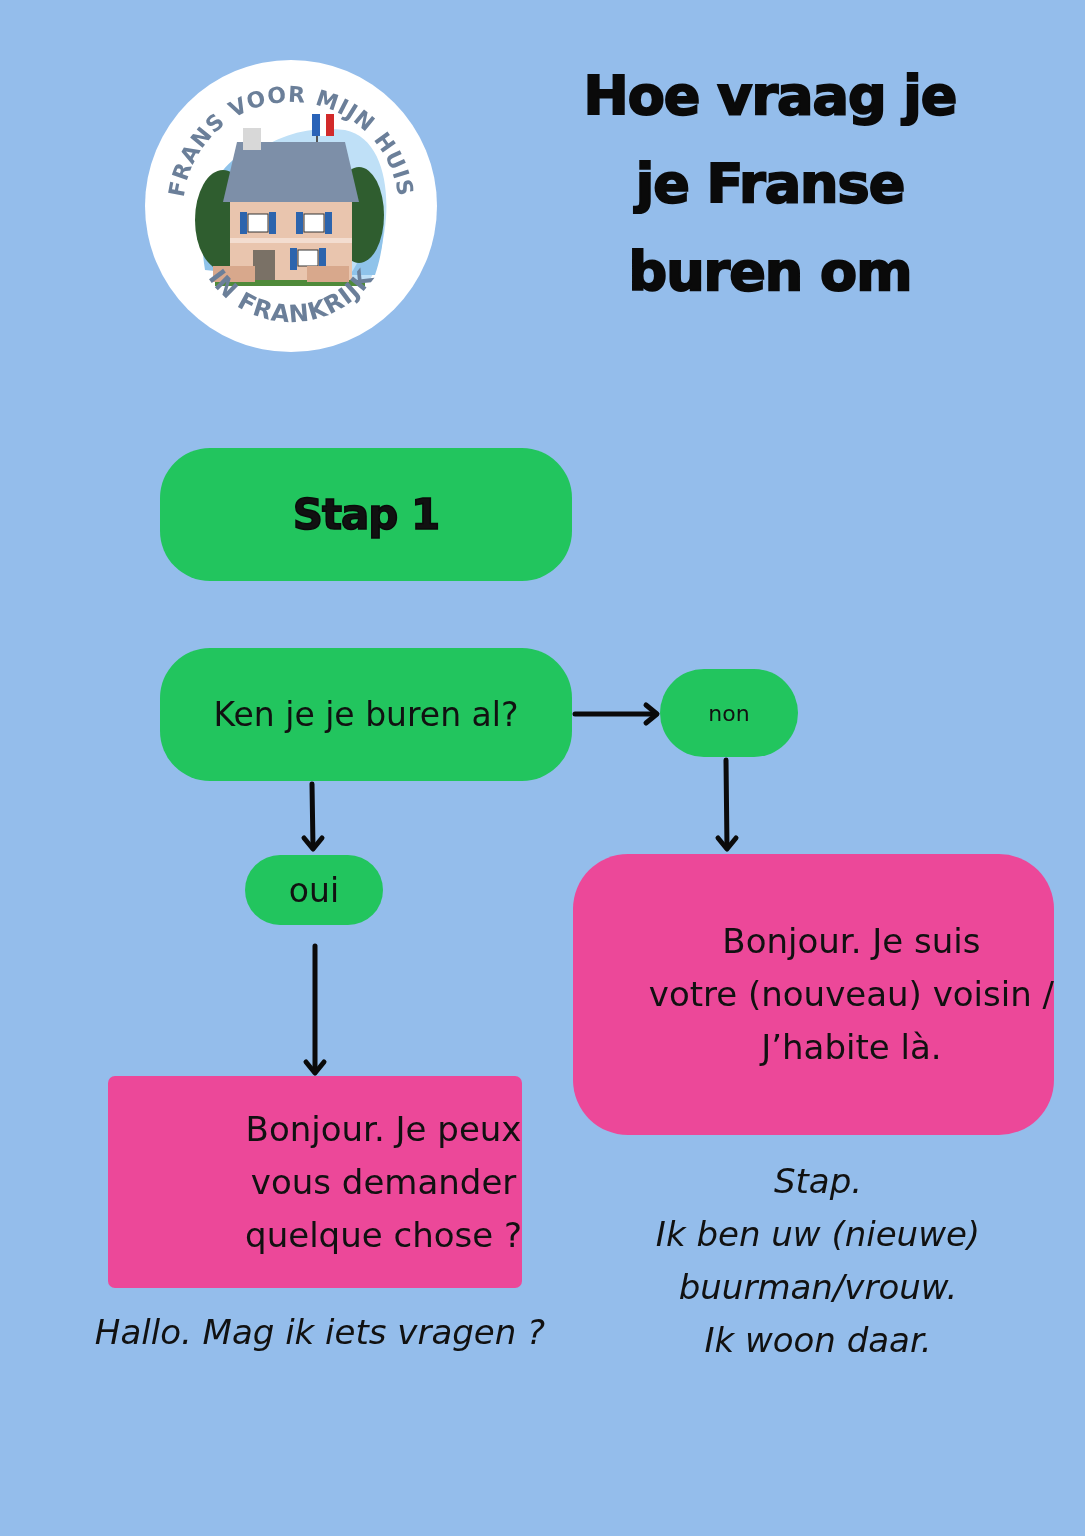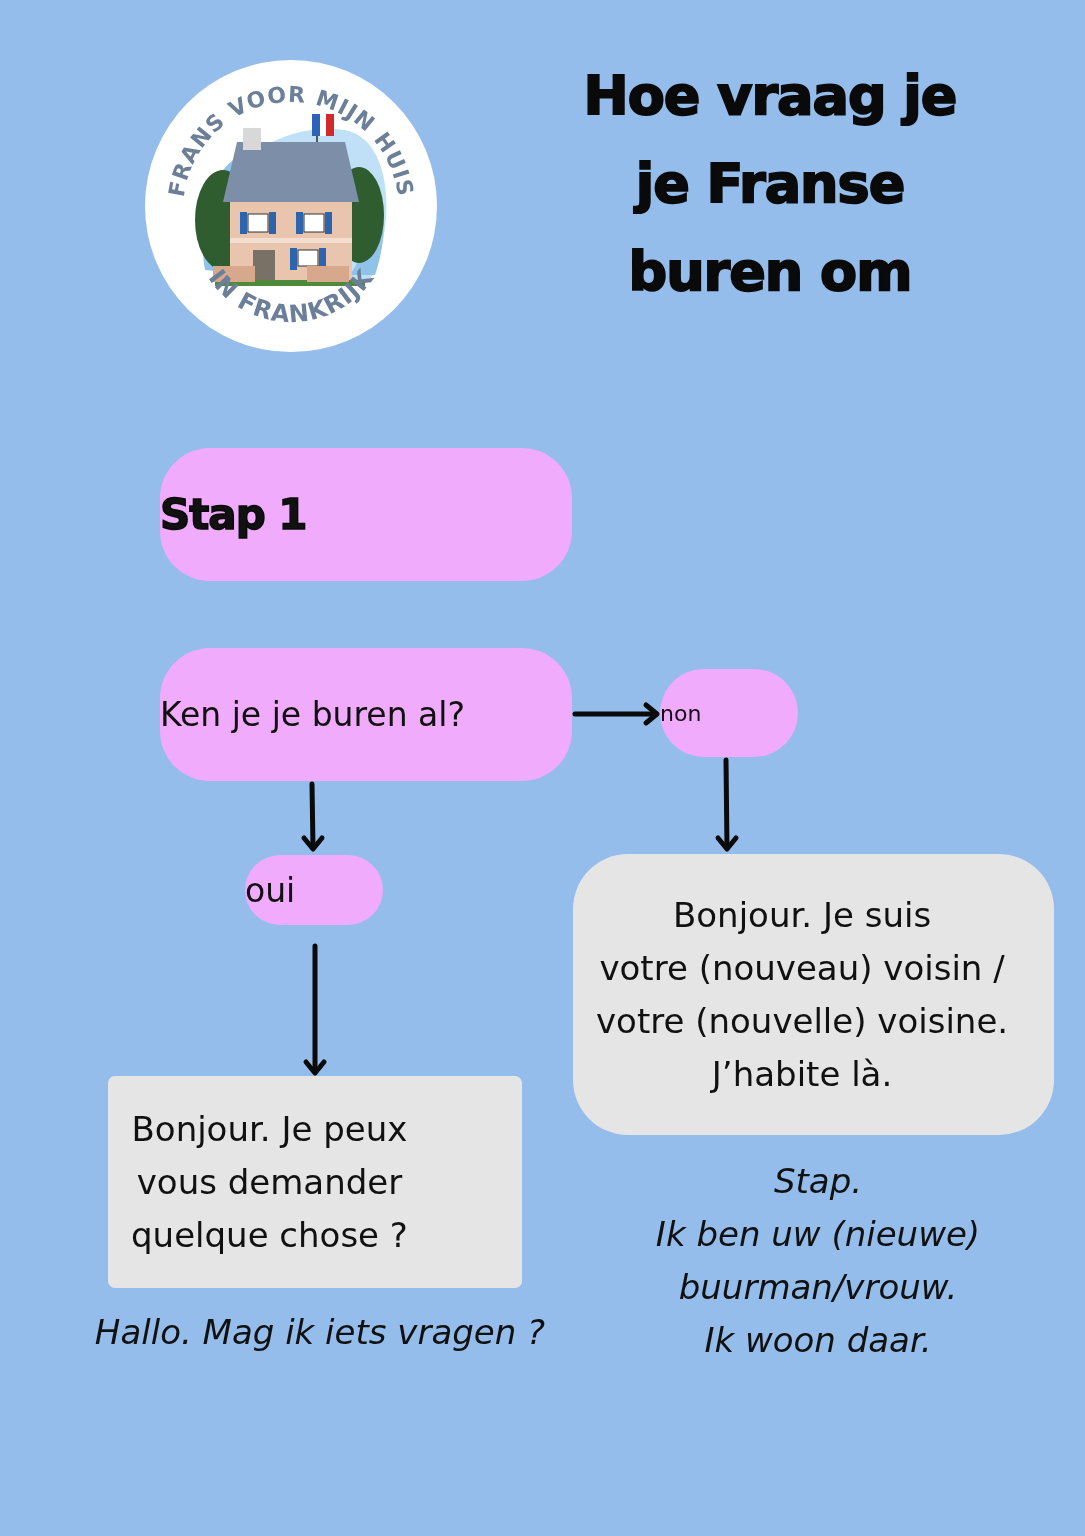--- a/index.html
+++ b/index.html
@@ -29,29 +29,28 @@
     font-size: 54px;
     line-height: 88px;
     letter-spacing: -1px;
     color: #0a0a0a;
     -webkit-text-stroke: 2px #0a0a0a;
   }
   .title span { display: block; text-align: center; }
 
   
   .box-dark {
-    background: #f0abfc;
-    display: flex; align-items: center; 
+    background: #22c55e;
+    display: flex; align-items: center; justify-content: center;
     text-align: center;
   }
   .box-light {
-    background: #e5e5e5;
-    display: flex; align-items: center; justify-content: flex-start;
+    background: #ec4899;
+    display: flex; align-items: center; justify-content: flex-end;
     text-align: center;
-    padding-left: 23px;
   }
   .step-box {
     left: 160px; top: 448px; width: 412px; height: 133px;
     border-radius: 50px;
   }
   .step-label {
     font-family: "DejaVu Sans", sans-serif;
     font-weight: 900; font-size: 42px;
     -webkit-text-stroke: 1.5px #0a0a0a;
     letter-spacing: -1px;
@@ -180,21 +179,20 @@
     <span>quelque chose ?</span>
   </div>
 </div>
 
 <div class="abs nl-left">Hallo. Mag ik iets vragen ?</div>
 
 <div class="abs box-light fr-right">
   <div class="inner">
     <span>Bonjour. Je suis</span>
     <span>votre (nouveau) voisin /</span>
-    <span>votre (nouvelle) voisine.</span>
     <span>J’habite là.</span>
   </div>
 </div>
 
 <div class="abs nl-right">
   <span>Stap.</span>
   <span>Ik ben uw (nieuwe)</span>
   <span>buurman/vrouw.</span>
   <span>Ik woon daar.</span>
 </div>

